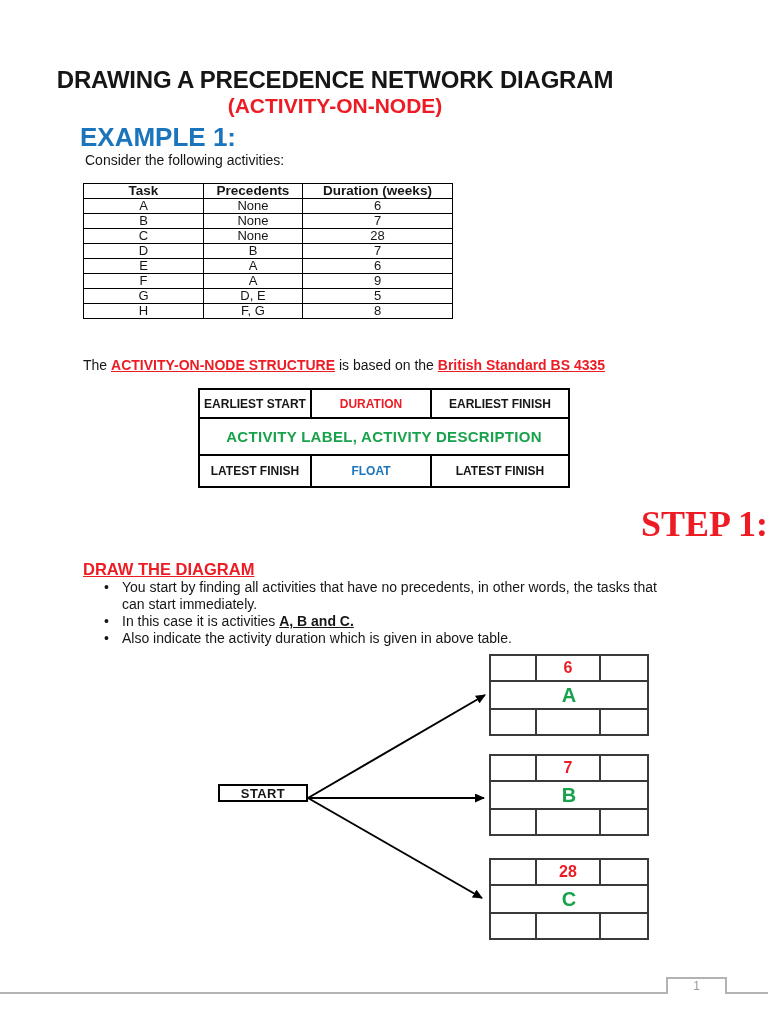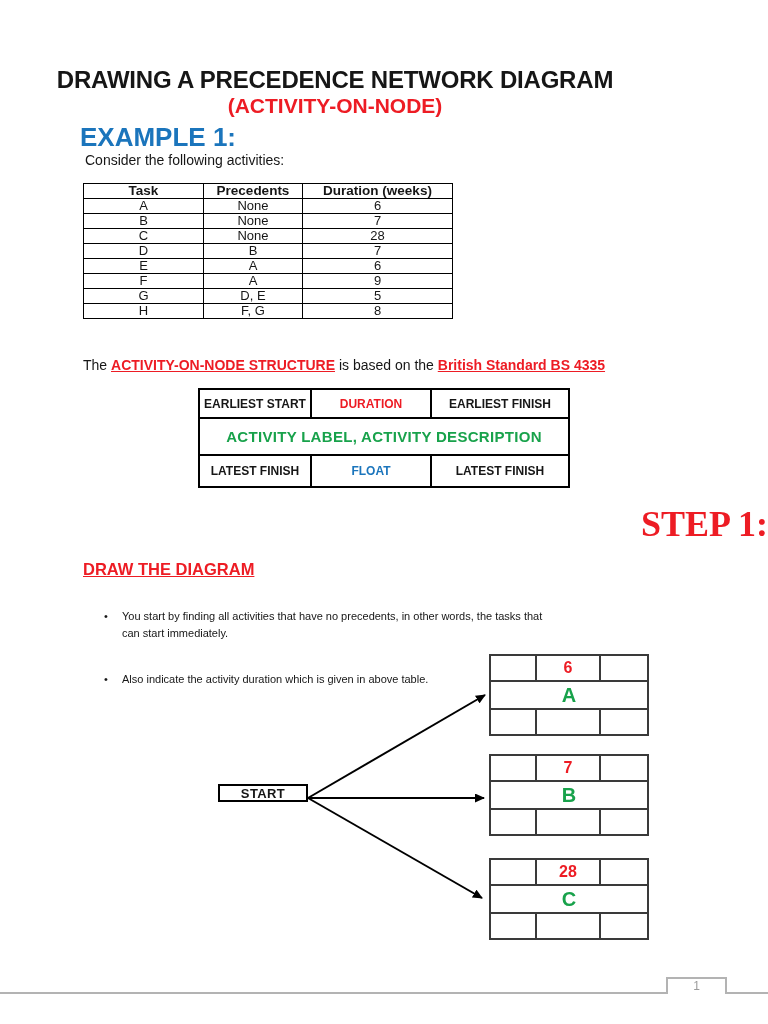--- a/index.html
+++ b/index.html
@@ -82,21 +82,21 @@
   #draw-heading {
     top: 560px; left: 83px;
     font-size: 16.5px; font-weight: 700;
     color: var(--red, #ed1c24);
     text-decoration: underline;
   }
   #bullet-list { top: 579px; left: 102px; width: 600px; }
   #bullet-list li {
     list-style: none; position: relative;
     padding-left: 20px;
-    font-size: 11px; line-height: 17px; margin-top: 29px;
+    font-size: 14px; line-height: 17px;
   }
   #bullet-list li::before {
     content: "\2022";
     position: absolute; left: 2px; top: 0;
   }
   .bullet-text { white-space: pre-line; }
   .em-black { font-weight: 700; text-decoration: underline; }
 
   
   #start-box {
@@ -227,20 +227,21 @@
     <td>LATEST FINISH</td>
   </tr>
 </tbody>
   </table>
 
 <div class="abs" id="step-heading">STEP 1:</div>
 <div class="abs" id="draw-heading">DRAW THE DIAGRAM</div>
 <ul class="abs" id="bullet-list">
     <li><span class="bullet-text">You start by finding all activities that have no precedents, in other words, the tasks that
 can start immediately.</span></li>
+    <li><span class="bullet-text">In this case it is activities </span><span class="em-black">A, B and C.</span></li>
     <li><span class="bullet-text">Also indicate the activity duration which is given in above table.</span></li>
   </ul>
 
 <div class="abs" id="start-box">
   <span>START</span>
 </div>
 
 <svg class="abs" id="arrow-layer" viewBox="0 0 200 280" xmlns="http://www.w3.org/2000/svg">
   <defs>
     <marker id="ah" markerWidth="11" markerHeight="9" refX="9" refY="4.5" orient="auto" markerUnits="userSpaceOnUse">

